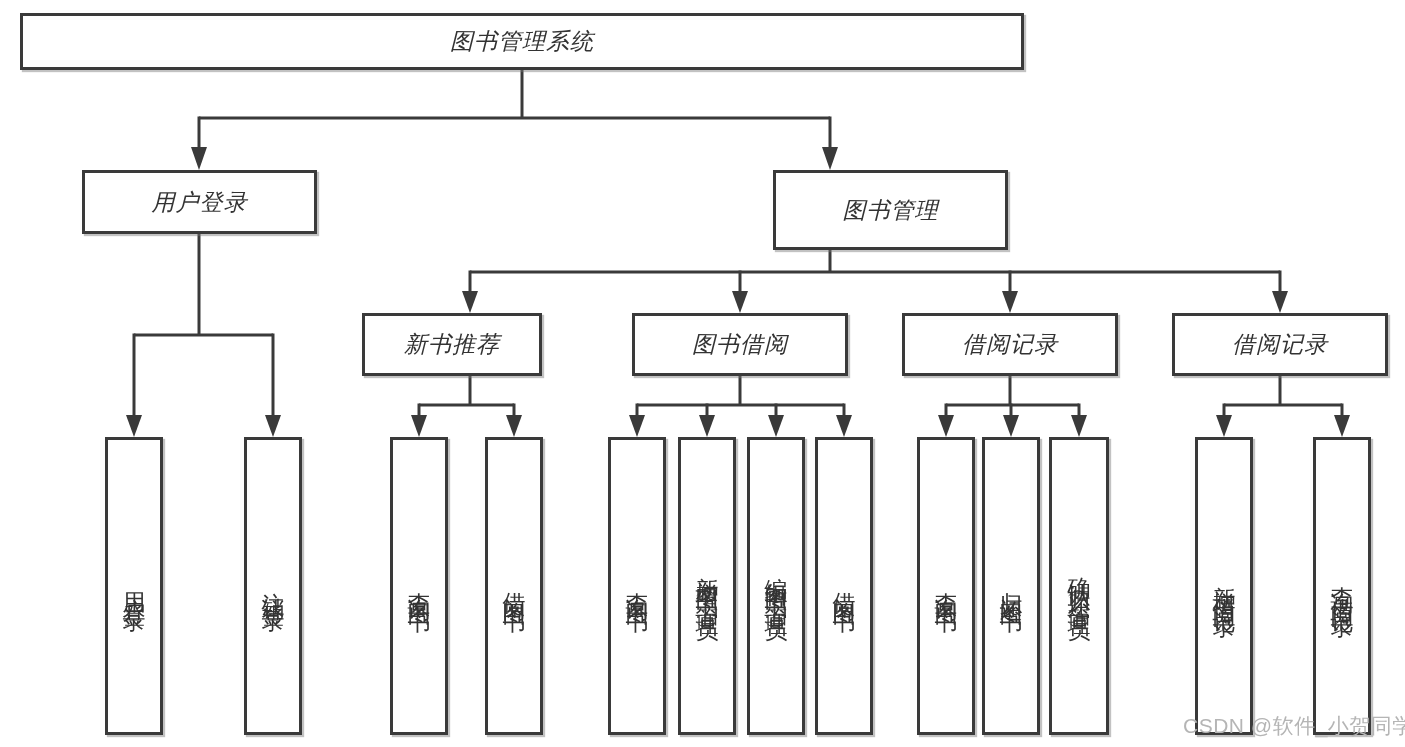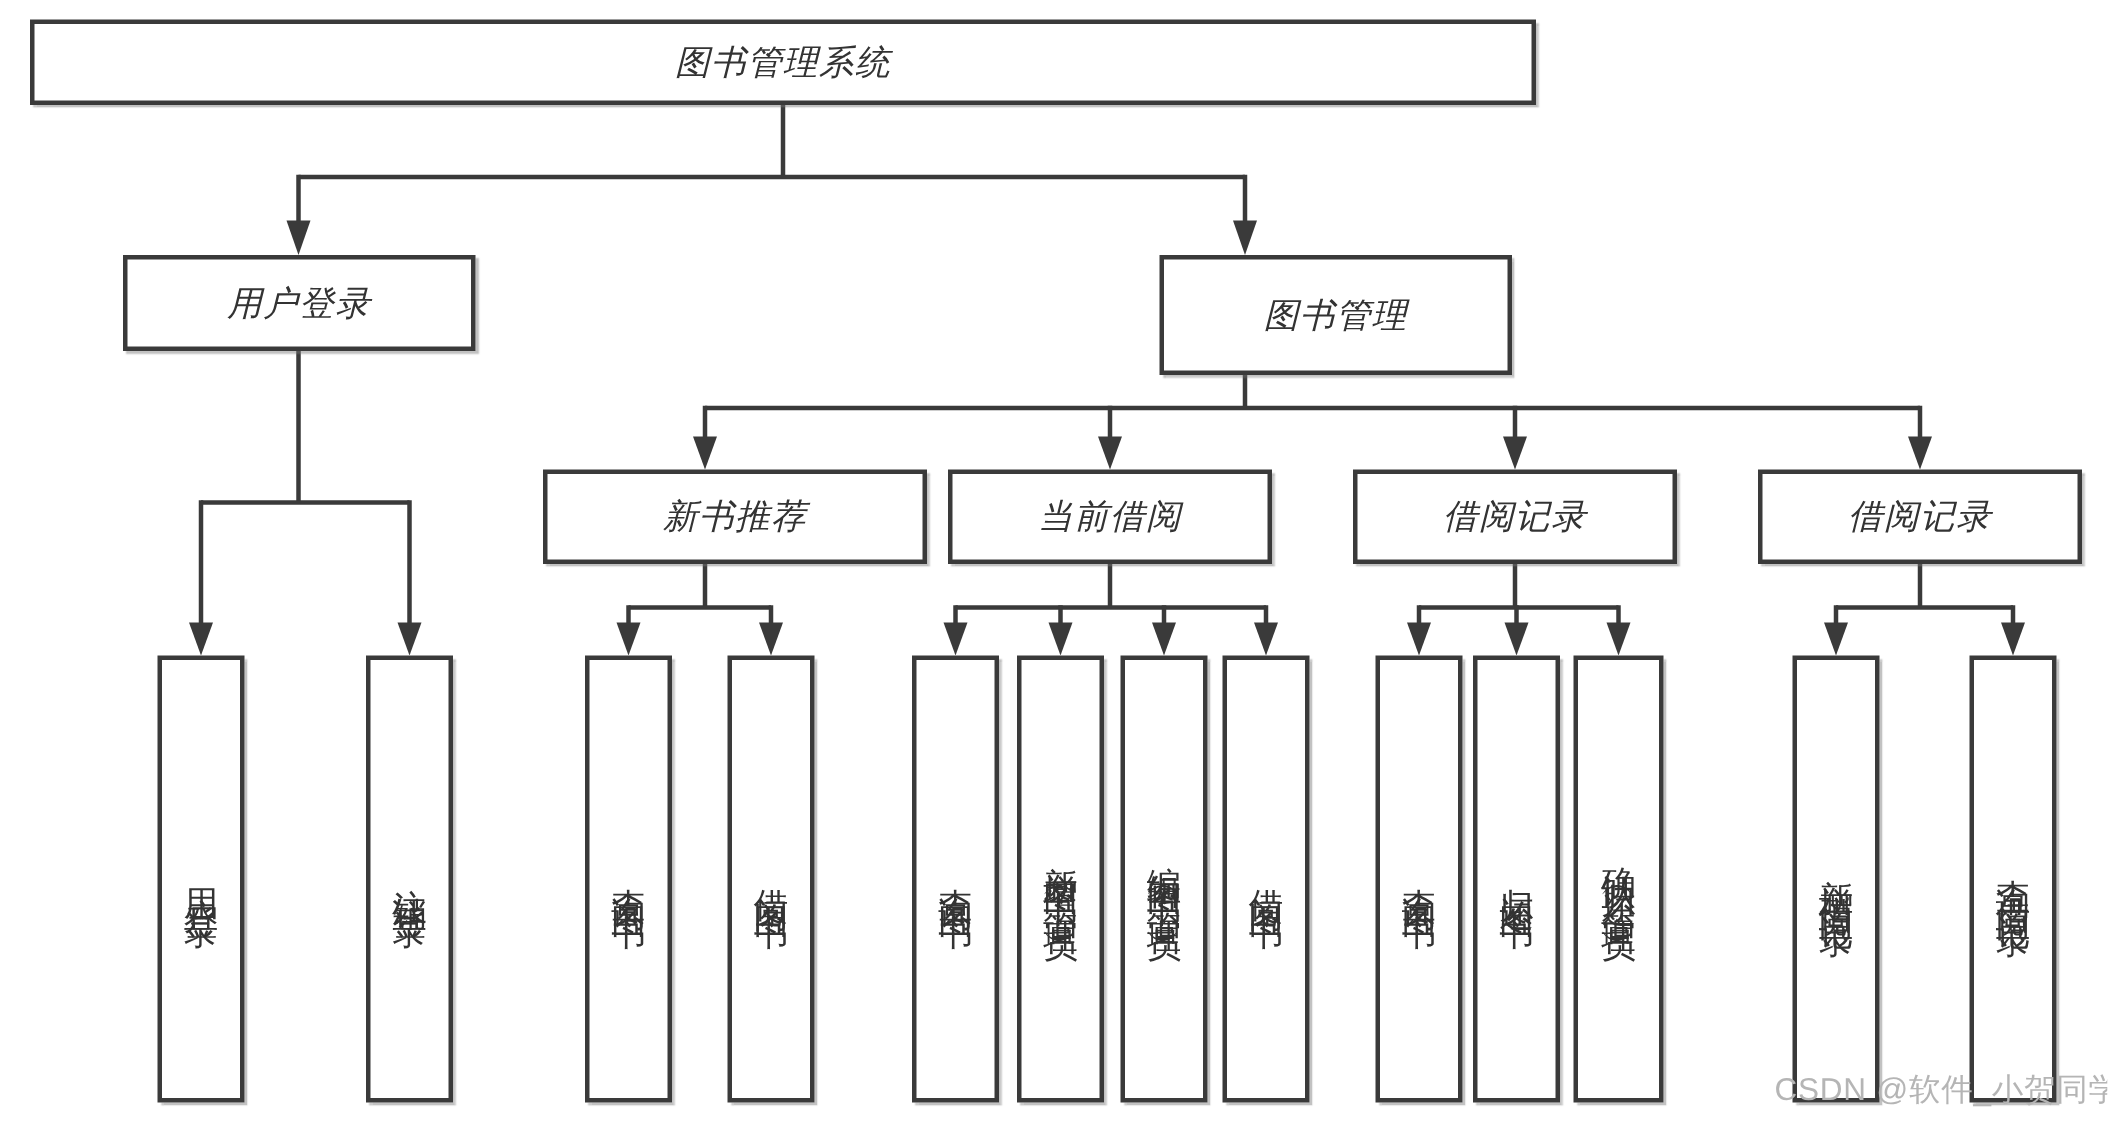--- a/index.html
+++ b/index.html
@@ -28,21 +28,21 @@
     -webkit-writing-mode:vertical-rl;
     text-orientation:mixed;
     letter-spacing:6px;
     line-height:1;
     white-space:nowrap;
   }
   
   .p-root   {left:20px;  top:13px;  width:1004px; height:57px;}
   .p-l2-ul  {left:82px;  top:170px; width:235px;  height:64px;}
   .p-l2-bm  {left:741px; top:170px; width:235px;  height:80px;margin-left:32px;}
-  .p-l3-0   {left:362px; top:313px; width:256px;  height:63px;}
+  .p-l3-0   {left:362px; top:313px; width:180px;  height:63px;}
   .p-l3-1   {left:632px; top:313px; width:216px;  height:63px;}
   .p-l3-2   {left:902px; top:313px; width:216px;  height:63px;}
   .p-l3-3   {left:1172px;top:313px; width:216px;  height:63px;}
   .leaf     {top:437px; width:58px; height:298px;}
   .p-leaf-0 {left:105px;}
   .p-leaf-1 {left:244px;}
   .p-leaf-2 {left:390px;}
   .p-leaf-3 {left:485px;}
   .p-leaf-4 {left:608px;}
   .p-leaf-5 {left:678px;}
@@ -141,21 +141,21 @@
     <span>用户登录</span>
   </div>
   <div class="box hbox p-l2-bm">
     <span>图书管理</span>
   </div>
 
   <div class="box hbox p-l3-0">
     <span>新书推荐</span>
   </div>
   <div class="box hbox p-l3-1">
-    <span>当前借阅</span>
+    <span>图书借阅</span>
   </div>
   <div class="box hbox p-l3-2">
     <span>借阅记录</span>
   </div>
   <div class="box hbox p-l3-3">
     <span>借阅记录</span>
   </div>
 
   <div class="box vbox leaf p-leaf-0">
     <span class="vtext">用户登录</span>

